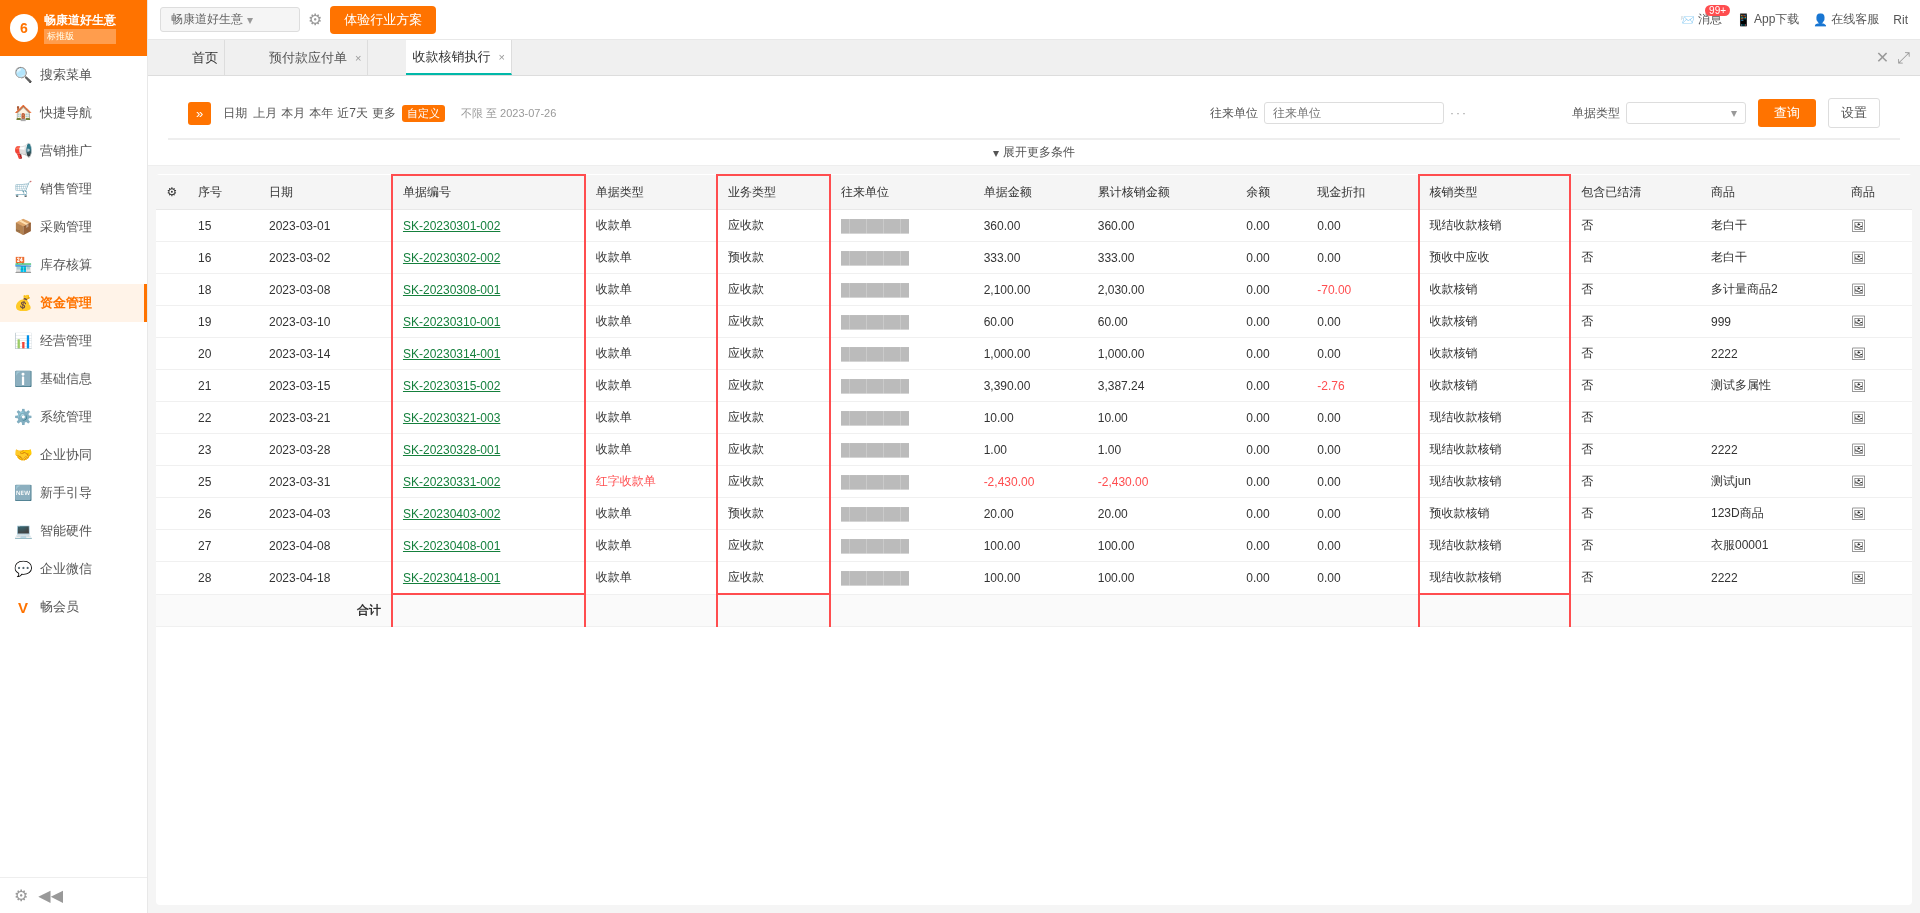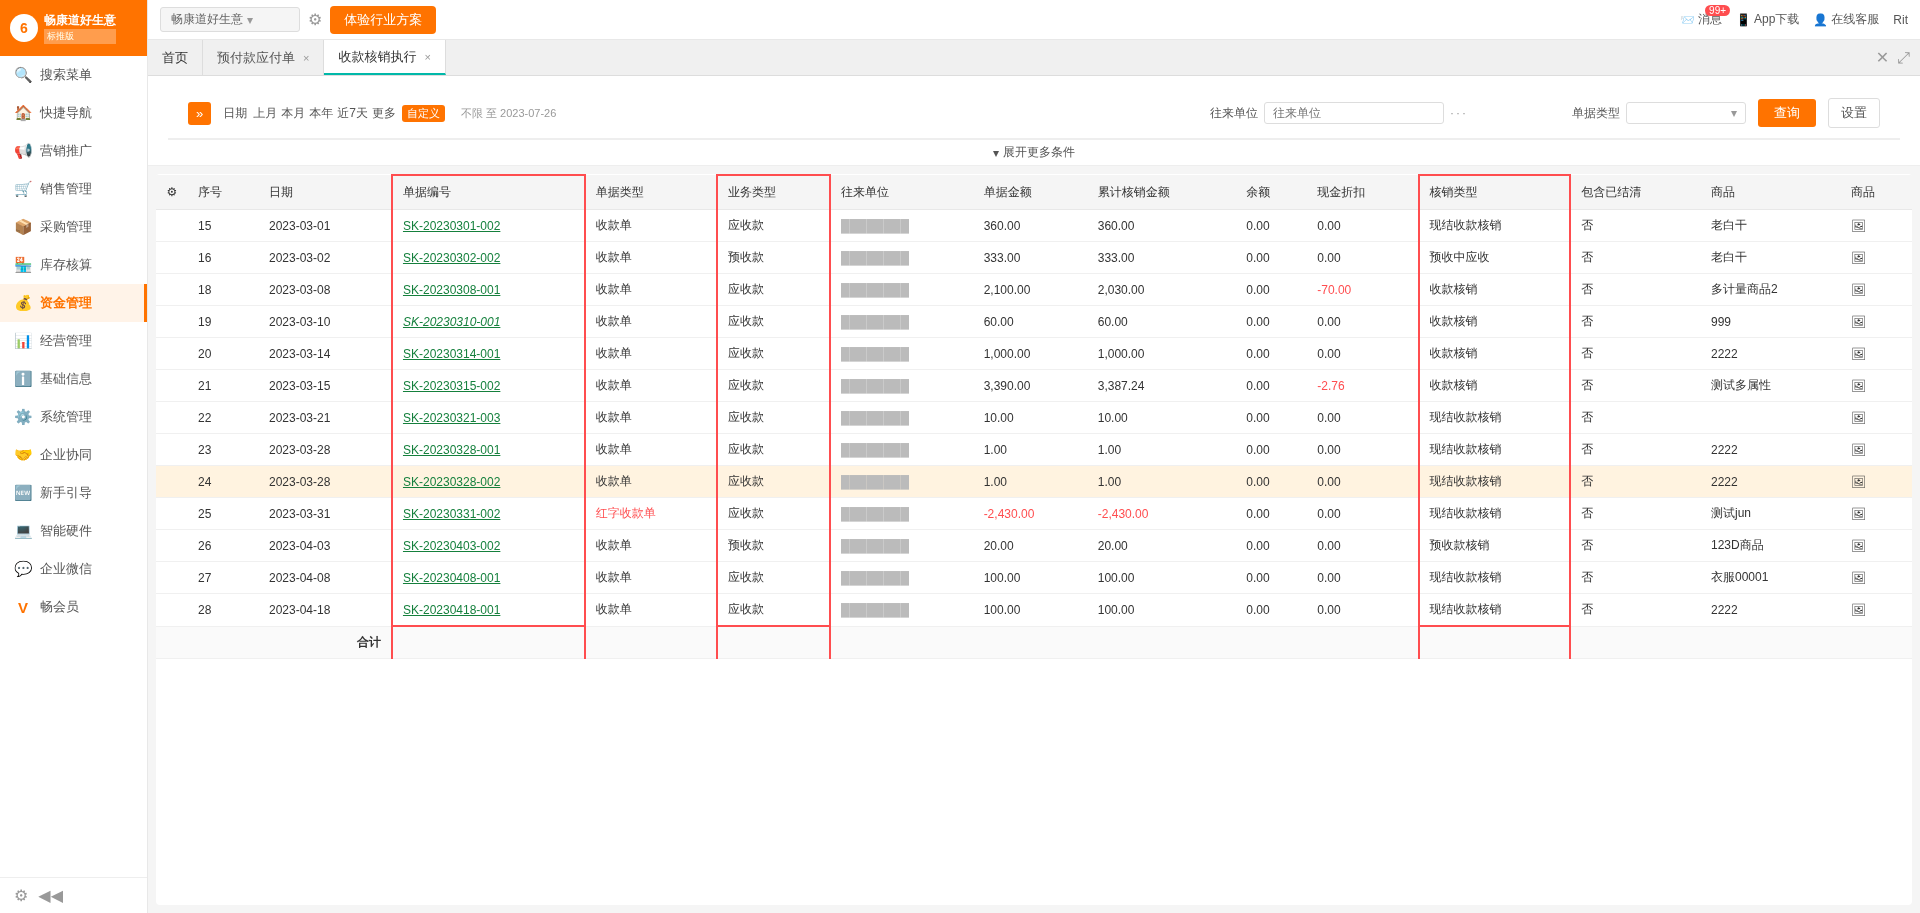--- a/index.html
+++ b/index.html
@@ -30,21 +30,21 @@
     .topbar-chevron { color: #999; }
     .topbar-gear { font-size: 16px; color: #999; cursor: pointer; }
     .topbar-btn-solution { background: #ff7300; color: #fff; border: none; border-radius: 4px; padding: 5px 14px; font-size: 13px; cursor: pointer; }
     .topbar-right { display: flex; align-items: center; gap: 14px; font-size: 12px; color: #555; }
     .topbar-msg { position: relative; cursor: pointer; display: flex; align-items: center; gap: 3px; }
     .badge { background: #ff4d4f; color: #fff; border-radius: 8px; font-size: 10px; padding: 0 4px; min-width: 16px; text-align: center; position: absolute; top: -6px; right: -8px; }
     .topbar-icon-btn { display: flex; align-items: center; gap: 3px; cursor: pointer; color: #555; }
 
     
     .tabs { display: flex; align-items: center; background: #f0f0f0; border-bottom: 1px solid #ddd; height: 36px; }
-    .tab { display: flex; align-items: center; padding: 0 14px; height: 100%; font-size: 13px; cursor: pointer; border-right: 1px solid #ddd; gap: 6px; color: #555; background: #f0f0f0; }
+    .tab { display: flex; align-items: center; padding: 0 6px; height: 100%; font-size: 13px; cursor: pointer; border-right: 1px solid #ddd; gap: 6px; color: #555; background: #f0f0f0; margin-left: 38px; }
     .tab.active { background: #fff; color: #333; font-weight: 500; border-bottom: 2px solid #00b8a9; }
     .tab-close { font-size: 11px; color: #999; cursor: pointer; margin-left: 2px; }
     .tab-first { background: #f0f0f0; color: #333; }
     .tabs-actions { margin-left: auto; display: flex; align-items: center; padding: 0 10px; gap: 8px; }
     .tab-action-btn { font-size: 16px; color: #999; cursor: pointer; }
 
     
     .content { flex: 1; overflow: hidden; display: flex; flex-direction: column; background: #f5f5f5; padding: 0; }
     .page-header { background: #fff; padding: 12px 20px 0; border-bottom: 1px solid #eee; }
     .page-title-row { display: flex; align-items: center; justify-content: space-between; padding-bottom: 10px; }
@@ -327,21 +327,21 @@
               <td class="neg-red">-70.00</td>
               <td style="border-left: 2px solid rgb(255, 77, 79); border-right: 2px solid rgb(255, 77, 79);">收款核销</td>
               <td>否</td>
               <td>多计量商品2</td>
               <td>🖼</td>
             </tr>
             <tr>
               <td></td>
               <td>19</td>
               <td>2023-03-10</td>
-              <td class="link-text" style="border-left: 2px solid rgb(255, 77, 79); border-right: 2px solid rgb(255, 77, 79); font-style: italic;">SK-20230310-001</td>
+              <td class="link-text" style="border-left: 2px solid rgb(255, 77, 79); border-right: 2px solid rgb(255, 77, 79);">SK-20230310-001</td>
               <td>收款单</td>
               <td style="border-left: 2px solid rgb(255, 77, 79); border-right: 2px solid rgb(255, 77, 79);">应收款</td>
               <td style="color: rgb(187, 187, 187);">████████</td>
               <td>60.00</td>
               <td>60.00</td>
               <td>0.00</td>
               <td>0.00</td>
               <td style="border-left: 2px solid rgb(255, 77, 79); border-right: 2px solid rgb(255, 77, 79);">收款核销</td>
               <td>否</td>
               <td>999</td>
@@ -396,37 +396,20 @@
               <td style="border-left: 2px solid rgb(255, 77, 79); border-right: 2px solid rgb(255, 77, 79);">现结收款核销</td>
               <td>否</td>
               <td></td>
               <td>🖼</td>
             </tr>
             <tr>
               <td></td>
               <td>23</td>
               <td>2023-03-28</td>
               <td class="link-text" style="border-left: 2px solid rgb(255, 77, 79); border-right: 2px solid rgb(255, 77, 79);">SK-20230328-001</td>
-              <td>收款单</td>
-              <td style="border-left: 2px solid rgb(255, 77, 79); border-right: 2px solid rgb(255, 77, 79);">应收款</td>
-              <td style="color: rgb(187, 187, 187);">████████</td>
-              <td>1.00</td>
-              <td>1.00</td>
-              <td>0.00</td>
-              <td>0.00</td>
-              <td style="border-left: 2px solid rgb(255, 77, 79); border-right: 2px solid rgb(255, 77, 79);">现结收款核销</td>
-              <td>否</td>
-              <td>2222</td>
-              <td>🖼</td>
-            </tr>
-            <tr class="highlighted">
-              <td></td>
-              <td>24</td>
-              <td>2023-03-28</td>
-              <td class="link-text" style="border-left: 2px solid rgb(255, 77, 79); border-right: 2px solid rgb(255, 77, 79);">SK-20230328-002</td>
               <td>收款单</td>
               <td style="border-left: 2px solid rgb(255, 77, 79); border-right: 2px solid rgb(255, 77, 79);">应收款</td>
               <td style="color: rgb(187, 187, 187);">████████</td>
               <td>1.00</td>
               <td>1.00</td>
               <td>0.00</td>
               <td>0.00</td>
               <td style="border-left: 2px solid rgb(255, 77, 79); border-right: 2px solid rgb(255, 77, 79);">现结收款核销</td>
               <td>否</td>
               <td>2222</td>

